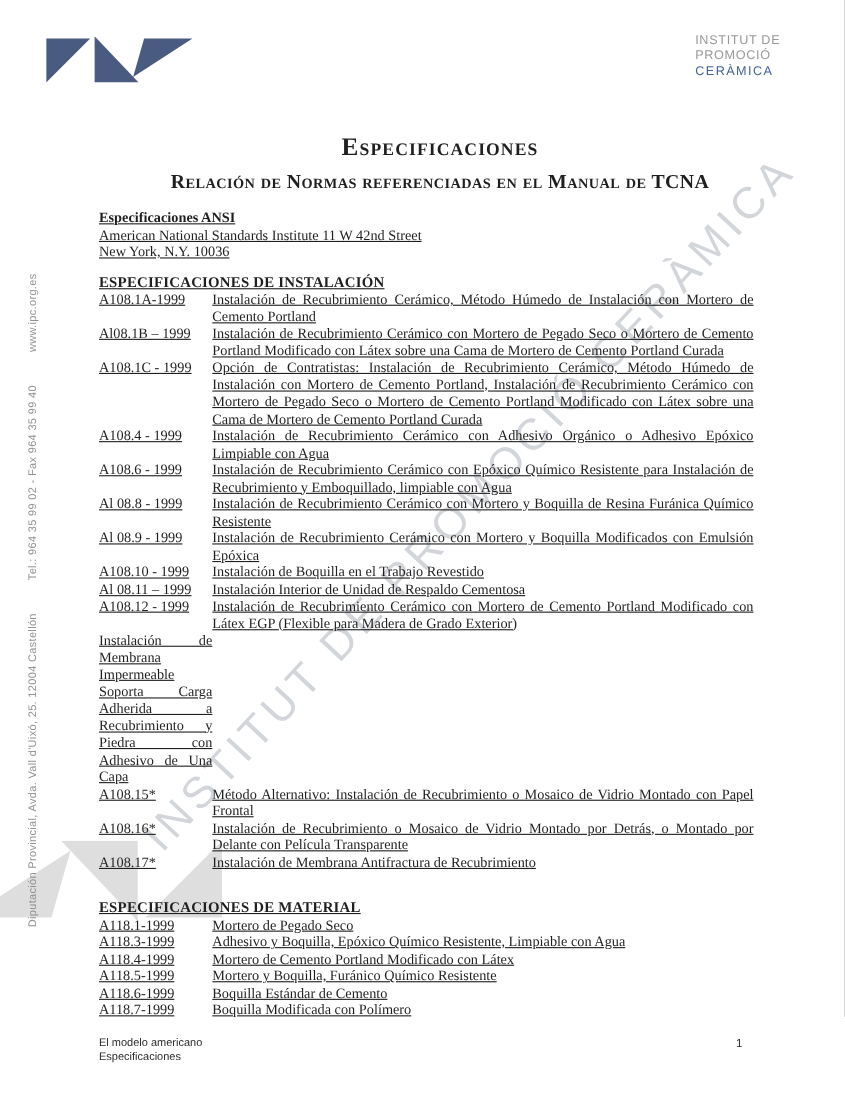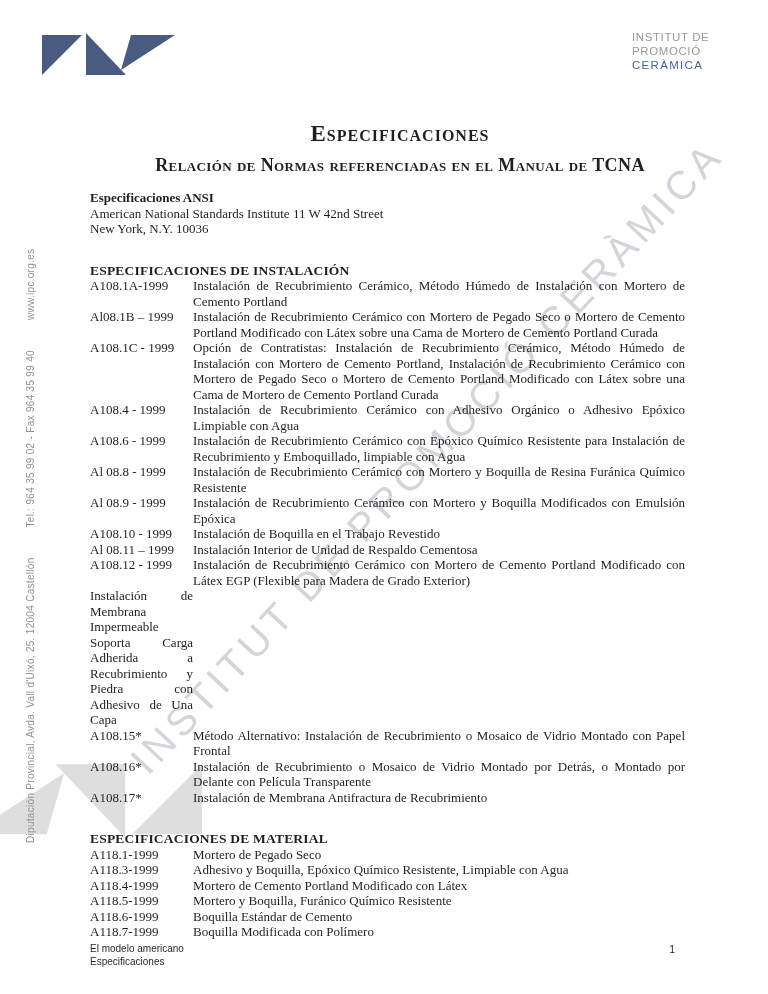--- a/index.html
+++ b/index.html
@@ -33,23 +33,23 @@
   .sidebar .seg { margin-right:30px; }
   
   .title { position:absolute; left:90px; width:620px; top:121px; z-index:2;
            text-align:center; font-weight:bold; font-variant:small-caps;
            font-size:23px; letter-spacing:1px; }
   .subtitle { position:absolute; left:90px; width:620px; top:155px; z-index:2;
               text-align:center; font-weight:bold; font-variant:small-caps;
               font-size:18px; letter-spacing:.4px; }
   
   .content { position:absolute; left:90px; top:190px; width:595px; z-index:2;
-             font-size:13px; line-height:15.5px; }
+             font-size:13px; line-height:15.5px;text-decoration:underline; }
   .ansi-heading { font-weight:bold; }
-  .sec-heading { font-weight:bold; font-size:13.5px; margin-top:26px; letter-spacing:.2px; }
+  .sec-heading { font-weight:bold; font-size:13.5px; margin-top:12px; letter-spacing:.2px; }
   .sec-heading.mat { margin-top:26px; }
   .item { display:grid; grid-template-columns:103px 1fr; }
   .item .desc { text-align:justify; }
   
   .footer { position:absolute; left:90px; top:942px; width:595px; z-index:2;
             font-family:"Liberation Sans", sans-serif; font-size:10px;
             line-height:13px; color:#2a2a2a; }
   .page-num { position:absolute; right:10px; top:1px; font-size:10.5px; }
 </style>
 </head>

